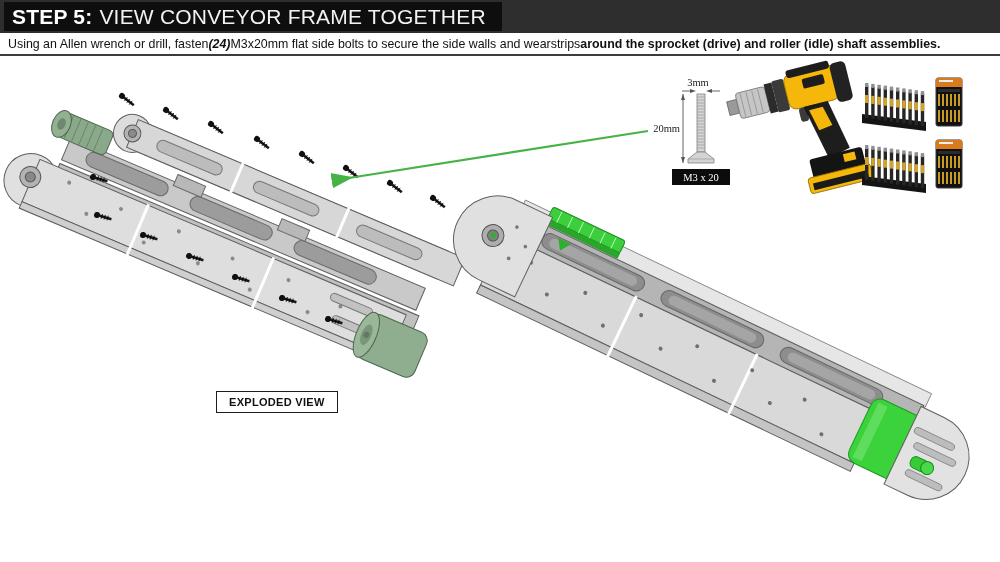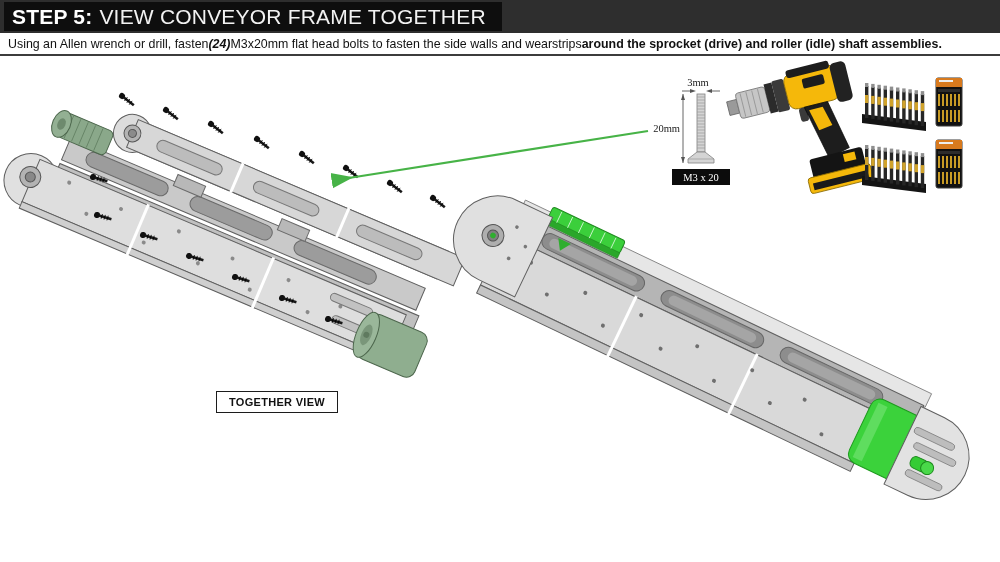--- a/index.html
+++ b/index.html
@@ -33,21 +33,21 @@
 <div class="topbar">
   <div class="titlebox">
     <span class="step">STEP 5:</span>
     <span class="titletext">VIEW CONVEYOR FRAME TOGETHER</span>
   </div>
 </div>
 
 <div class="instruction">
   <span>Using an Allen wrench or drill, fasten </span>
     <span class="qty">(24)</span>
-    <span> M3x20mm flat head bolts to fasten the side walls and wearstrips </span>
+    <span> M3x20mm flat side bolts to secure the side walls and wearstrips </span>
     <b>around the sprocket (drive) and roller (idle) shaft assemblies.</b>
 </div>
 
 <div class="main">
 
 <svg width="1000" height="489" viewBox="0 56 1000 489">
   <defs>
     <marker id="arrowG" markerWidth="10" markerHeight="8" refX="8" refY="4" orient="auto">
       <polygon points="10,0.5 0,4 10,7.5" fill="#47b347"></polygon>
     </marker>
@@ -306,15 +306,15 @@
         <rect x="458" y="38" width="40" height="7" rx="3.5"></rect>
       </g>
       <g>
         <rect x="458" y="23" width="18" height="12" rx="5" fill="#35cc35" stroke="#1d8a1d"></rect>
         <circle cx="476" cy="29" r="6.5" fill="#49d849" stroke="#1d8a1d"></circle>
       </g>
     </g>
   </g>
 </svg>
 
-<div class="viewlabel" id="lbl-exploded">TOGETHER VIEW</div>
+<div class="viewlabel" id="lbl-exploded">EXPLODED VIEW</div>
 
 </div>
 
 </body></html>

